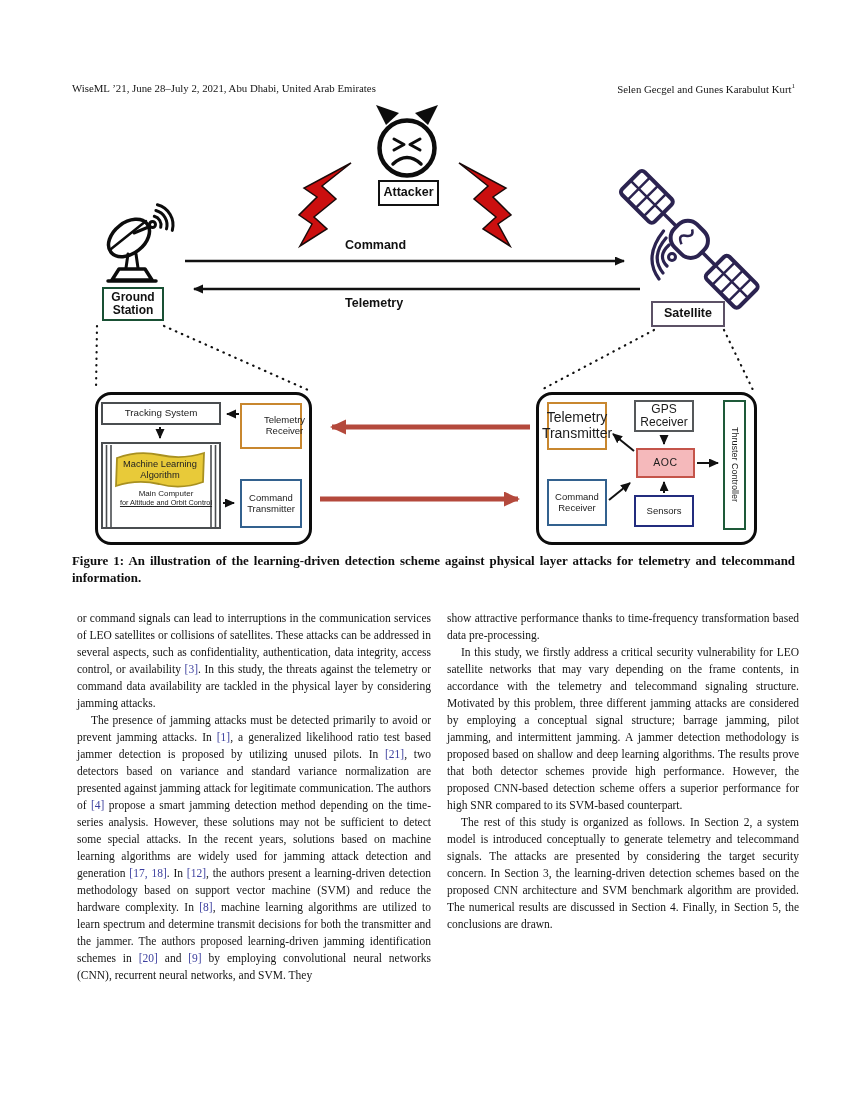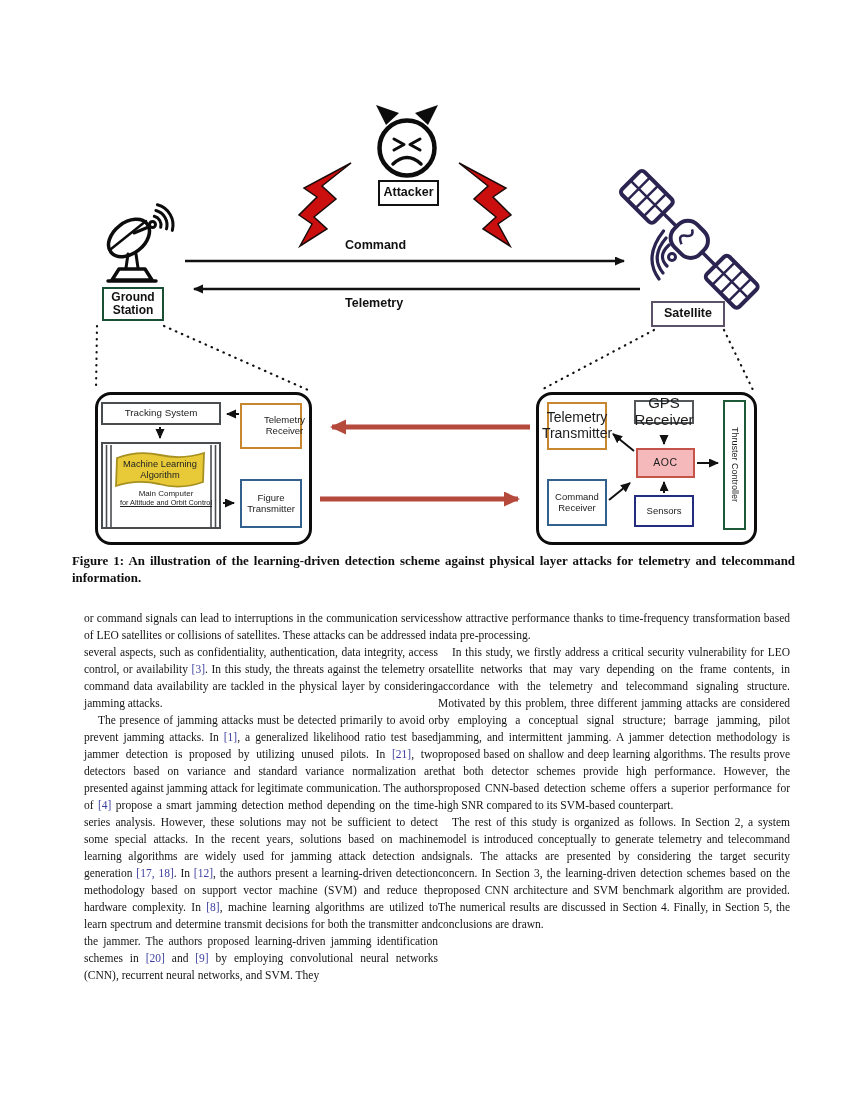--- a/index.html
+++ b/index.html
@@ -34,43 +34,47 @@
   .maincomp{left:101px;top:442px;width:120px;height:87px;border:2px solid #4a4d50;background:transparent;}
   .cmdtrans{left:240px;top:479px;width:62px;height:49px;border:2.5px solid #33618e;font-size:9.5px;}
   .ml-text{position:absolute;left:116px;top:452px;width:88px;height:36px;display:flex;align-items:center;
            justify-content:center;text-align:center;font-family:"Liberation Sans",sans-serif;
            font-size:9.3px;line-height:1.15;color:#222;}
   .mc-text{position:absolute;left:106px;top:489px;width:120px;text-align:center;
            font-family:"Liberation Sans",sans-serif;color:#222;}
   .mc-text .l1{font-size:8px;}
   .mc-text .l2{font-size:7.3px;text-decoration:underline;}
   .teltrans{left:547px;top:402px;width:60px;height:48px;border:2.5px solid #c8872f;font-size:14px;}
-  .gps{left:634px;top:400px;width:60px;height:24px;border:2.5px solid #55585a;font-size:15px;}
+  .gps{left:634px;top:400px;width:60px;height:32px;border:2.5px solid #55585a;font-size:12px;}
   .aoc{left:636px;top:448px;width:59px;height:30px;border:2.5px solid #c4544a;background:#f5b9bb;
        font-size:10.5px;letter-spacing:.5px;}
   .thruster{left:723px;top:400px;width:23px;height:130px;border:2.5px solid #1e5a39;font-size:9px;
             writing-mode:vertical-rl;}
   .cmdrecv{left:547px;top:479px;width:60px;height:47px;border:2.5px solid #33618e;font-size:9.5px;}
   .sensors{left:634px;top:495px;width:60px;height:32px;border:2.5px solid #232c7e;font-size:9.5px;}
   
   .caption{position:absolute;left:72px;top:553px;width:723px;font-weight:bold;font-size:12.9px;
            line-height:1.32;text-align:justify;color:#0e0e0e;}
   
-  .body-cols{position:absolute;left:84px;top:610px;width:723px;display:flex;justify-content:flex-start;}
+  .body-cols{position:absolute;left:76px;top:610px;width:723px;display:flex;justify-content:flex-end;gap:16px;}
   .col{width:354px;font-size:11.5px;line-height:17px;text-align:justify;color:#141414;}
   .col.right{width:352px;}
   .col p{margin:0;}
   .col p.indent{text-indent:14px;}
   .cite{color:#3c3f9e;}
 </style>
 </head>
 <body>
 
 <div class="page">
 
+  <div class="hdr">
+    <span>WiseML ’21, June 28–July 2, 2021, Abu Dhabi, United Arab Emirates</span>
+    <span><span>Selen Gecgel and Gunes Karabulut Kurt</span><sup>1</sup></span>
+  </div>
 
   <svg class="fig-svg" viewBox="0 0 850 1100">
     <defs>
       <marker id="mb" markerUnits="userSpaceOnUse" markerWidth="11" markerHeight="10" refX="9" refY="4.5" orient="auto">
         <path d="M0,0 L10,4.5 L0,9 Z" fill="#111"></path>
       </marker>
       <marker id="mr" markerUnits="userSpaceOnUse" markerWidth="18" markerHeight="16" refX="14" refY="7.5" orient="auto">
         <path d="M0,0 L16,7.5 L0,15 Z" fill="#b4493c"></path>
       </marker>
     </defs>
@@ -161,21 +165,21 @@
 
   <div class="obox left-obox"></div>
   <div class="box tracking">Tracking System</div>
   <div class="box telrecv">Telemetry Receiver</div>
   <div class="box maincomp"></div>
   <div class="ml-text">Machine Learning Algorithm</div>
   <div class="mc-text">
     <div class="l1">Main Computer</div>
     <div class="l2">for Altitude and Orbit Control</div>
   </div>
-  <div class="box cmdtrans">Figure Transmitter</div>
+  <div class="box cmdtrans">Command Transmitter</div>
 
   <div class="obox right-obox"></div>
   <div class="box teltrans">Telemetry Transmitter</div>
   <div class="box gps">GPS Receiver</div>
   <div class="box aoc">AOC</div>
   <div class="box thruster">Thruster Controller</div>
   <div class="box cmdrecv">Command Receiver</div>
   <div class="box sensors">Sensors</div>
 
   <div class="caption">Figure 1: An illustration of the learning-driven detection scheme against physical layer attacks for telemetry and telecommand information.</div>

